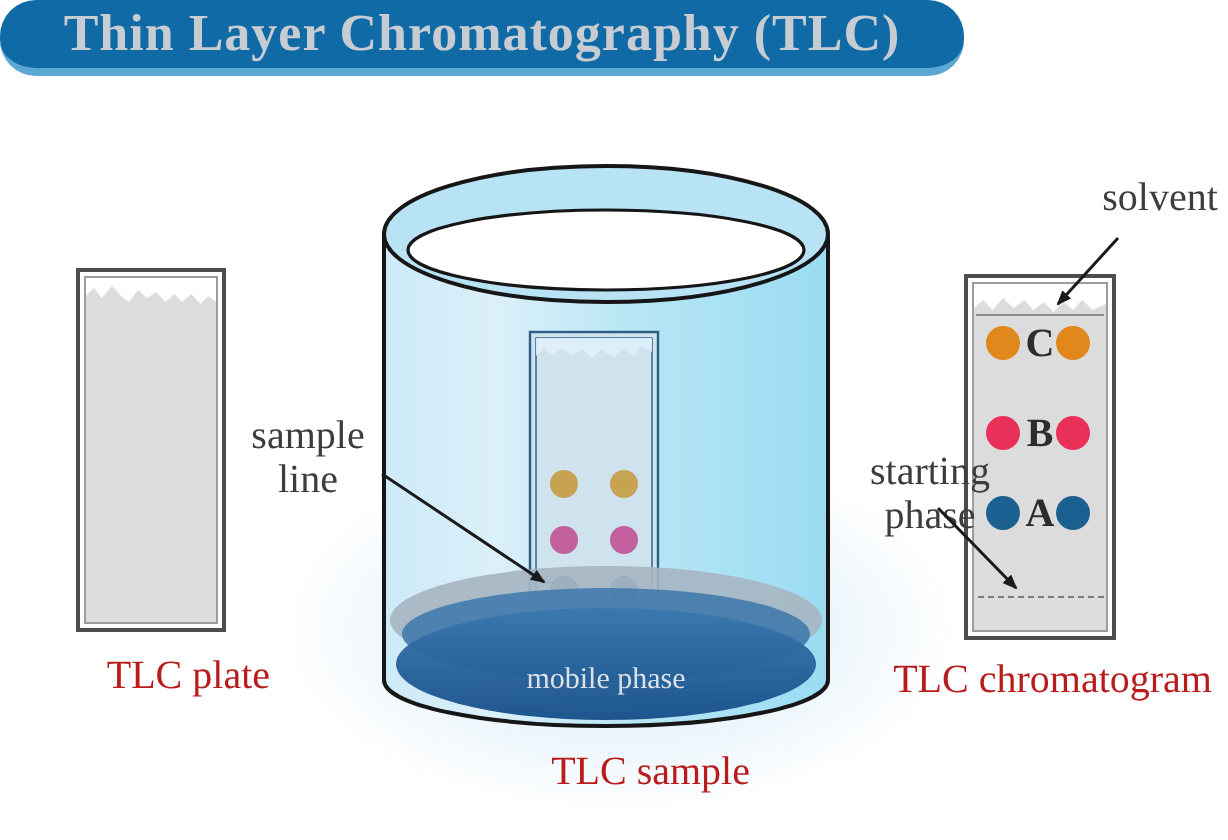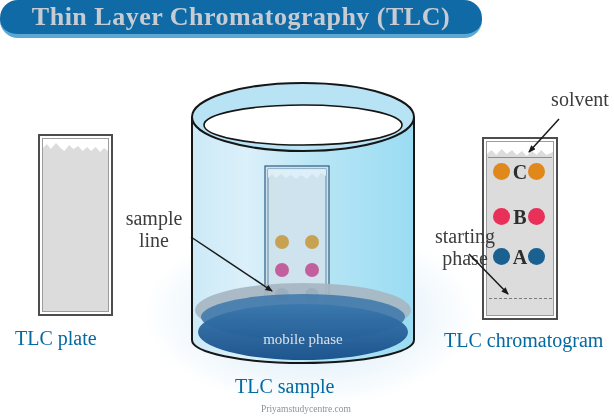--- a/index.html
+++ b/index.html
@@ -29,21 +29,21 @@
   .start-line{position:absolute;left:5px;width:63px;top:159px;border-top:1px dashed #7a7a7a;}
 
   .spot{position:absolute;width:17px;height:17px;border-radius:50%;}
   .s-c{top:24px}.s-b{top:69px}.s-a{top:109px}
   .s-l{left:9px}.s-r{left:44px}
   .chrom-letter{position:absolute;left:0;right:0;text-align:center;font-weight:bold;
                 font-size:20px;line-height:20px;color:#2d2d2d;}
   .l-c{top:23px}.l-b{top:68px}.l-a{top:108px}
 
   
-  .label{position:absolute;color:#0369a1;font-size:20px;line-height:22px;text-align:left;z-index:2;white-space:nowrap;}
+  .label{position:absolute;color:#b91c1c;font-size:20px;line-height:22px;text-align:right;z-index:2;white-space:nowrap;}
   .label-plate{left:15px;top:327px;width:120px;}
   .label-chamber{left:235px;top:375px;width:140px;}
   .label-chrom{left:444px;top:329px;width:162px;}
   .anno{position:absolute;color:#3d3d3d;font-size:20px;line-height:22px;text-align:center;z-index:2;}
   .anno-sample{left:108px;top:207px;width:92px;}
   .anno-solvent{left:546px;top:88px;width:68px;}
   .anno-starting{left:411px;top:225px;width:76px;margin-left:16px;}
 
   
   .chamber-svg{position:absolute;left:180px;top:76px;width:250px;height:300px;z-index:1;}
@@ -152,14 +152,13 @@
     <defs>
       <marker id="arr" markerUnits="userSpaceOnUse" markerWidth="10" markerHeight="9" refX="6.5" refY="3" orient="auto">
         <path d="M0 0 L7.5 3 L0 6 Z" fill="#1a1a1a"></path>
       </marker>
     </defs>
     <line x1="191" y1="237" x2="272" y2="291" stroke="#1a1a1a" stroke-width="1.5" marker-end="url(#arr)"></line>
     <line x1="559" y1="119" x2="529" y2="152" stroke="#1a1a1a" stroke-width="1.5" marker-end="url(#arr)"></line>
     <line x1="469" y1="254" x2="508" y2="294" stroke="#1a1a1a" stroke-width="1.5" marker-end="url(#arr)"></line>
   </svg>
 
-  <div class="watermark">Priyamstudycentre.com</div>
 </div>
 
 </body></html>

